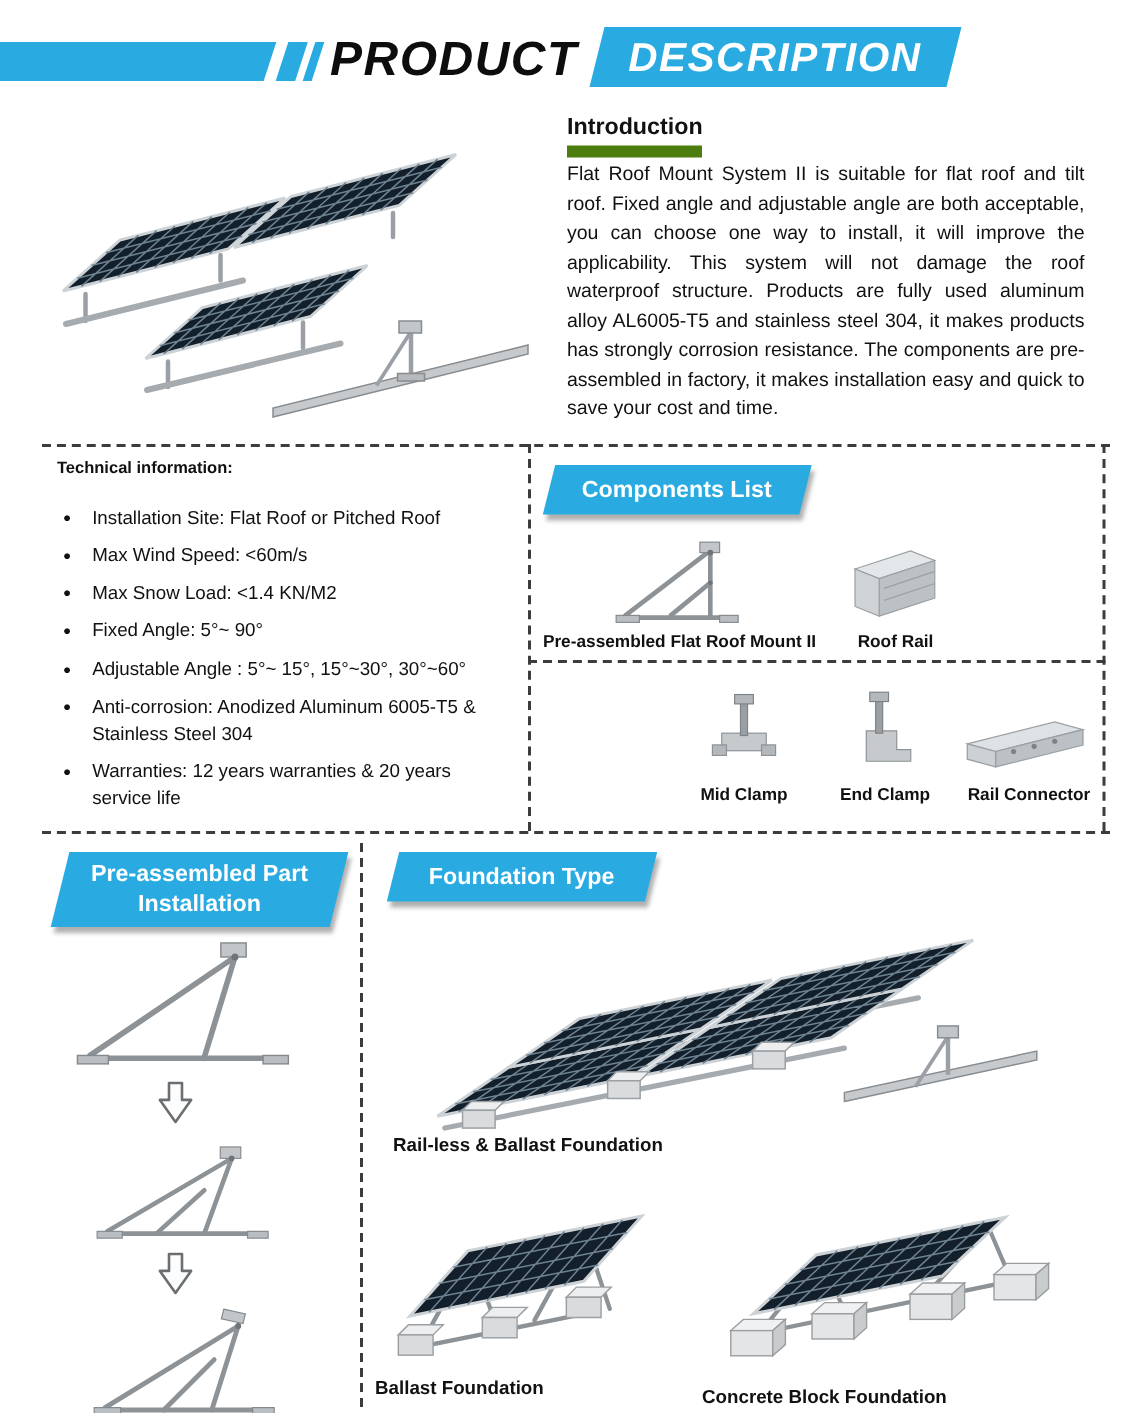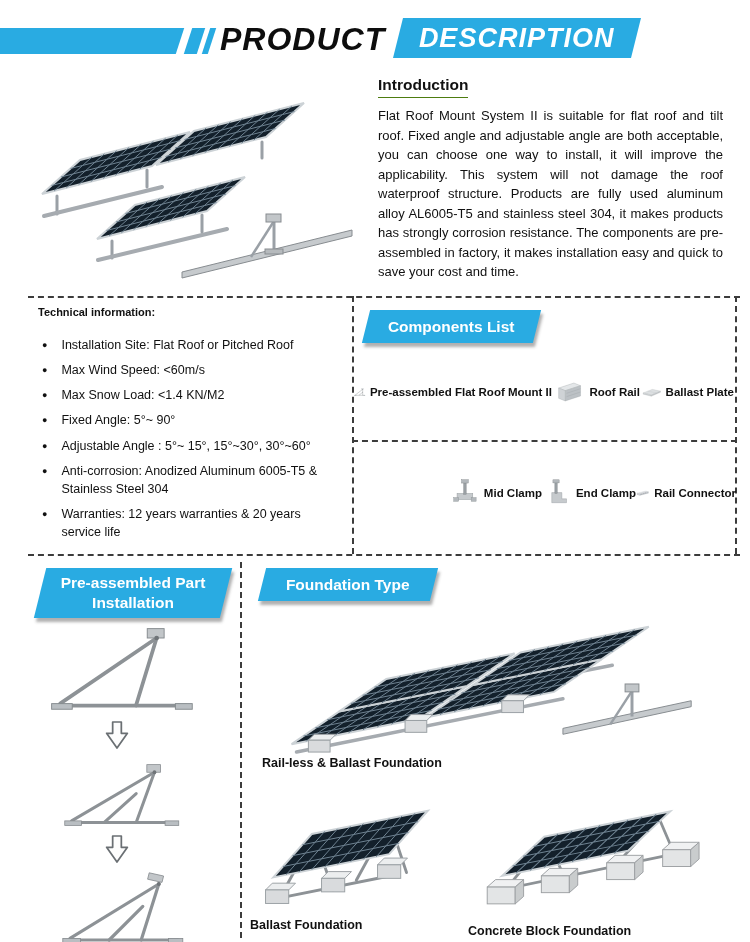--- a/index.html
+++ b/index.html
@@ -18,31 +18,31 @@
   .banner{position:absolute;background:#29abe2;color:#fff;font-weight:bold;display:flex;align-items:center;justify-content:center;transform:skewX(-14deg);box-shadow:3px 4px 3px rgba(80,80,80,.45)}
   .banner>span{transform:skewX(14deg);white-space:nowrap}
   .banner.multiline{display:block;text-align:center}
   .banner.multiline>span{display:block;white-space:normal;transform:skewX(14deg)}
 
   
   .dashed-h{position:absolute;border-top:2px dashed #3c3c3c;height:0}
   .dashed-v{position:absolute;border-left:2px dashed #3c3c3c;width:0}
 
   
-  .intro-heading{position:absolute;font-size:15.5px;font-weight:bold;border-bottom:1px solid #4d7c0f;padding-bottom:3px}
+  .intro-heading{position:absolute;font-size:15.5px;font-weight:bold;border-bottom:8px solid #4d7c0f;padding-bottom:3px}
   .intro-body{position:absolute;font-size:13px;line-height:1.5;text-align:justify;color:#111}
 
   
   .tech-heading{position:absolute;font-size:11px;font-weight:bold}
   .tech-list{position:absolute}
   .tech-item{display:flex;gap:14px;font-size:12.5px;line-height:1.45;margin-bottom:7px;color:#111}
   .tech-item .bullet{font-size:9px;margin-top:3px}
 
   
-  .comp-cell{position:absolute;display:flex;align-items:center;justify-content:flex-end;gap:4px}
+  .comp-cell{position:absolute;display:flex;flex-direction:column;align-items:center;justify-content:flex-end;gap:4px}
   .comp-label{font-weight:bold;font-size:11.5px;white-space:nowrap;color:#111}
 
   .caption{position:absolute;font-weight:bold;font-size:12.5px;text-align:left;color:#111}
 
   svg{display:block}
 </style>
 </head>
 <body>
 
 <div id="page">
@@ -155,29 +155,20 @@
   <div class="comp-cell" style="left:554px;top:338px;width:86px;height:84px">
     <svg width="84" height="58" viewBox="0 0 95 72">
       <polygon points="14,24 60,9 80,17 34,32" fill="#e4e7e9" stroke="#9aa0a4"></polygon>
       <polygon points="34,32 80,17 80,48 34,63" fill="#bcc1c5" stroke="#9aa0a4"></polygon>
       <polygon points="14,24 34,32 34,63 14,55" fill="#cfd3d6" stroke="#9aa0a4"></polygon>
       <path d="M38 40 L80 26 M38 50 L80 36" stroke="#9aa0a4" fill="none"></path>
     </svg>
     <div class="comp-label">Roof Rail</div>
   </div>
 
-  <div class="comp-cell" style="left:642px;top:338px;width:92px;height:84px">
-    <svg width="92" height="54" viewBox="0 0 110 58">
-      <polygon points="6,34 58,14 104,24 52,46" fill="#dde0e2" stroke="#9aa0a4"></polygon>
-      <polygon points="52,46 104,24 104,31 52,53" fill="#c2c6c9" stroke="#9aa0a4"></polygon>
-      <polygon points="6,34 52,46 52,53 6,41" fill="#cdd1d4" stroke="#9aa0a4"></polygon>
-      <line x1="32" y1="24" x2="78" y2="34" stroke="#aab0b4"></line>
-    </svg>
-    <div class="comp-label">Ballast Plate</div>
-  </div>
 
 
   <div class="comp-cell" style="left:450px;top:438px;width:92px;height:86px">
     <svg width="64" height="64" viewBox="0 0 72 82">
       <rect x="17" y="42" width="38" height="15" fill="#c6cacd" stroke="#8d9296"></rect>
       <rect x="9" y="52" width="12" height="9" fill="#b3b8bc" stroke="#8d9296"></rect>
       <rect x="51" y="52" width="12" height="9" fill="#b3b8bc" stroke="#8d9296"></rect>
       <rect x="33" y="16" width="6" height="28" fill="#9aa0a4" stroke="#7d8286"></rect>
       <rect x="28" y="9" width="16" height="8" fill="#b3b8bc" stroke="#7d8286"></rect>
     </svg>

